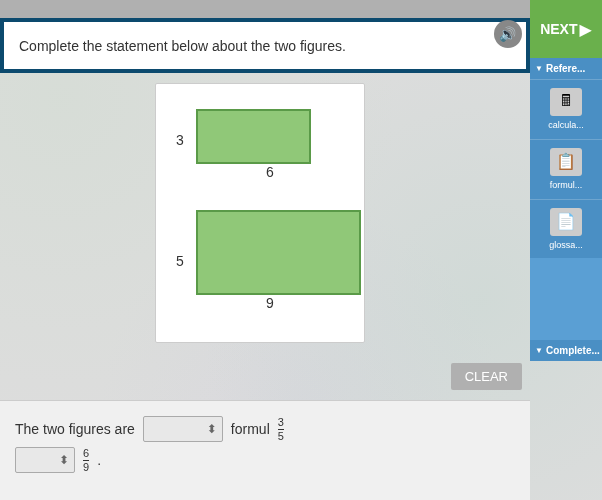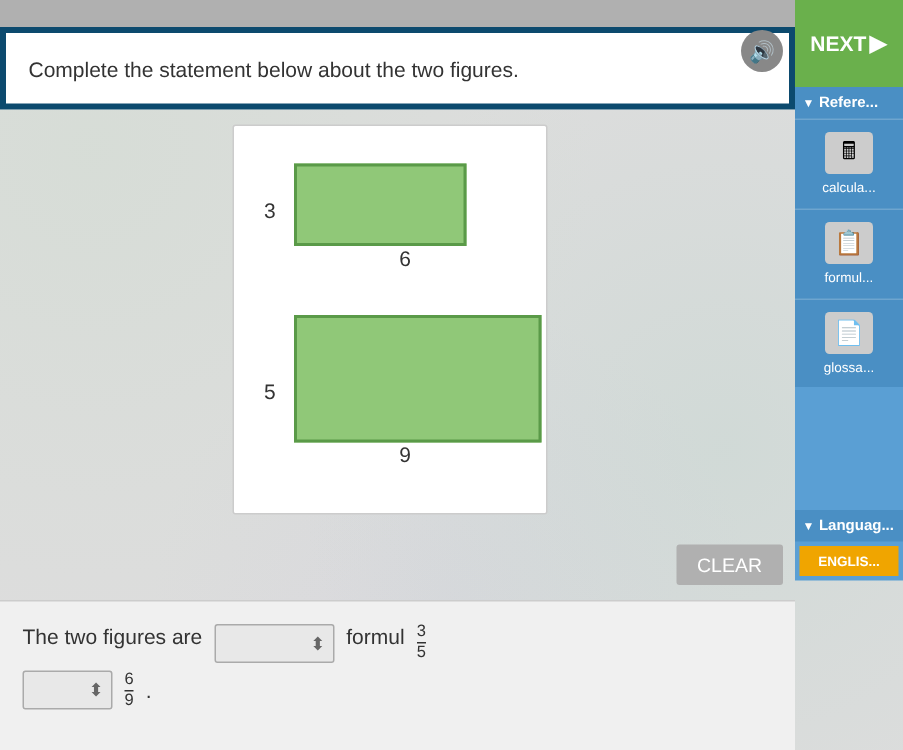--- a/index.html
+++ b/index.html
@@ -285,21 +285,21 @@
       padding: 6px 14px;
       font-size: 13px;
       cursor: pointer;
       border-radius: 2px;
       font-weight: bold;
     }
 
     
     .answer-row {
       display: flex;
-      align-items: flex-start;
+      align-items: center;
       padding: 15px 15px 5px 15px;
       gap: 8px;
     }
     .answer-text {
       font-size: 14px;
       color: #333;
     }
     .answer-dropdown {
       width: 80px;
       height: 26px;
@@ -397,24 +397,21 @@
     <div class="sidebar-item">
       <div class="sidebar-item-icon">📄</div>
       <span class="sidebar-item-label">glossa...</span>
     </div>
   </div>
 </div>
 
 <div class="language-section" style="top: 340px;">
   <div class="language-header">
     <span class="sidebar-triangle">▼</span>
-    <span class="sidebar-header-text">Languag...</span>
-  </div>
-  <div class="english-btn">
-    <span>ENGLIS...</span>
+    <span class="sidebar-header-text">Complete...</span>
   </div>
 </div>
 
 <div class="main-content">
 
   <div class="figures-card">
     <div class="figure-container">
 
       <div class="figure-small">
         <span class="dim-label-left">3</span>

